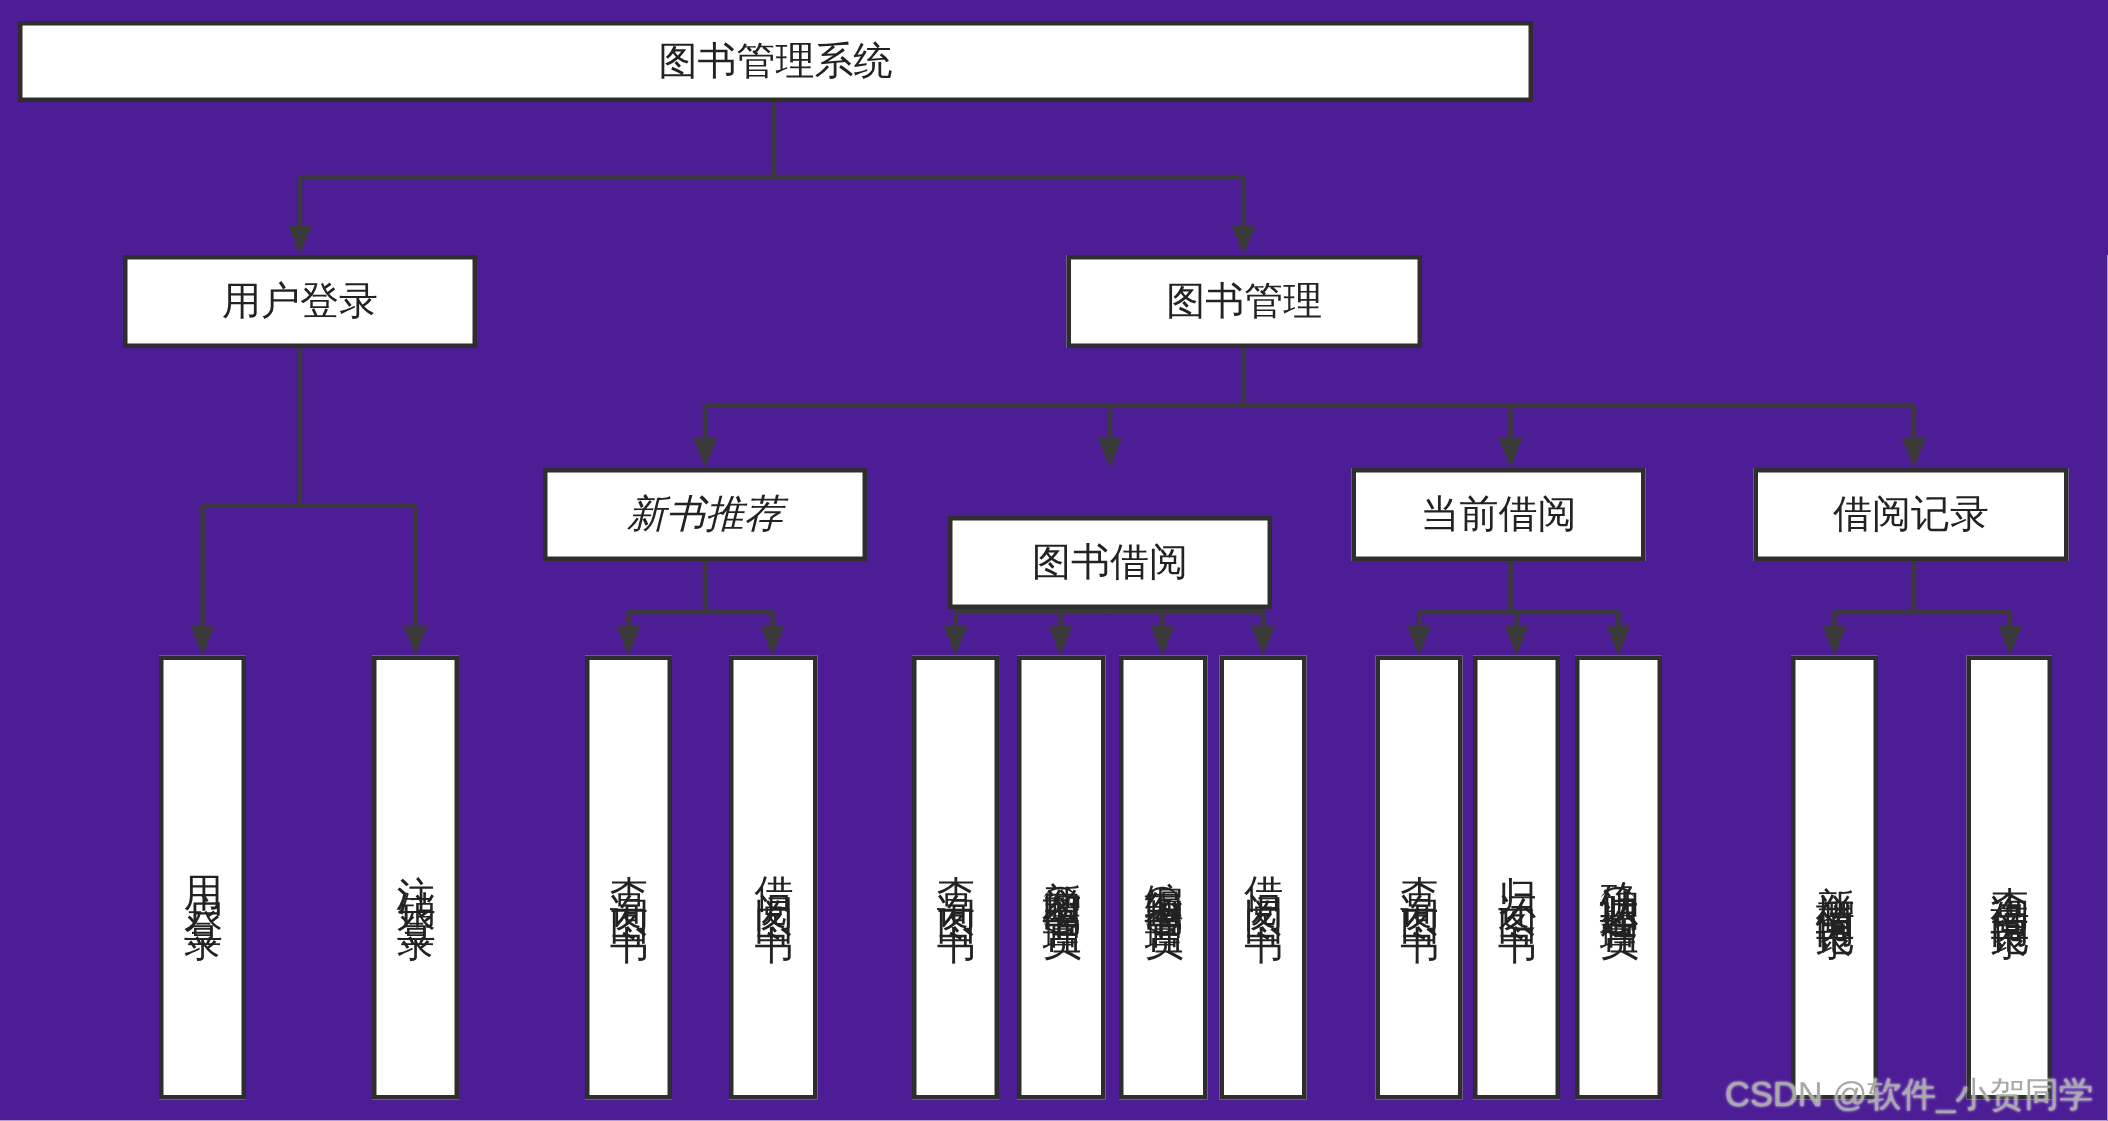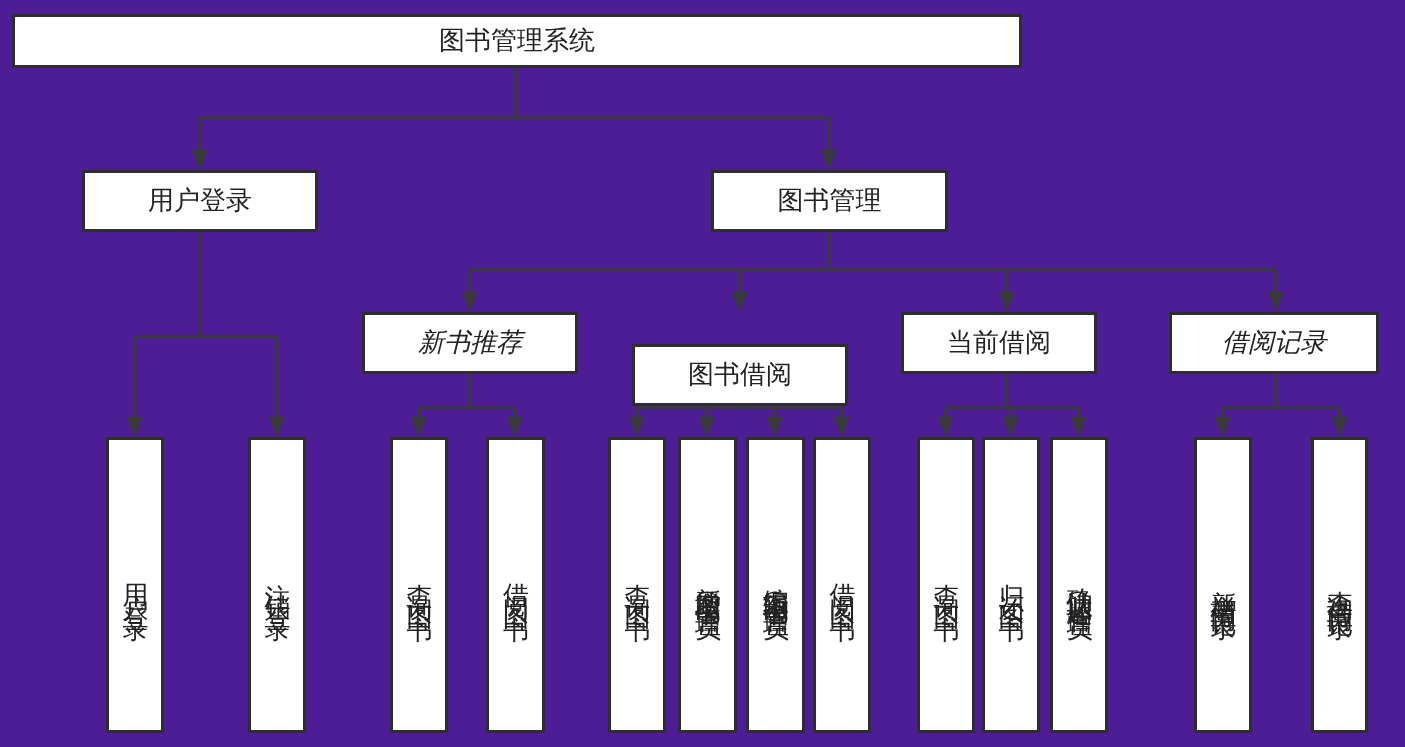--- a/index.html
+++ b/index.html
@@ -119,21 +119,21 @@
       </div>
       <div class="node h" style="left: 362px; top: 312px; width: 216px; height: 62px; border-color: rgb(46, 46, 46);">
         <span class="label" style="color: rgb(34, 34, 34); font-style: italic;">新书推荐</span>
       </div>
       <div class="node h" style="left: 632px; top: 312px; width: 216px; height: 62px; border-color: rgb(46, 46, 46); margin-top: 32px;">
         <span class="label" style="color: rgb(34, 34, 34);">图书借阅</span>
       </div>
       <div class="node h" style="left: 901px; top: 312px; width: 196px; height: 62px; border-color: rgb(46, 46, 46); align-items: center;">
         <span class="label" style="color: rgb(34, 34, 34);">当前借阅</span>
       </div>
-      <div class="node h" style="left: 1169px; top: 312px; width: 210px; height: 62px; border-color: rgb(46, 46, 46); font-style: italic;">
+      <div class="node h" style="left: 1169px; top: 312px; width: 210px; height: 62px; border-color: rgb(46, 46, 46);">
         <span class="label" style="color: rgb(34, 34, 34);">借阅记录</span>
       </div>
       <div class="node v" style="left: 106px; top: 437px; width: 58px; height: 296px; border-color: rgb(46, 46, 46);">
         <span class="label" style="color: rgb(34, 34, 34); letter-spacing: 11px;">用户登录</span>
       </div>
       <div class="node v" style="left: 248px; top: 437px; width: 58px; height: 296px; border-color: rgb(46, 46, 46);">
         <span class="label" style="color: rgb(34, 34, 34); letter-spacing: 11px;">注销登录</span>
       </div>
       <div class="node v" style="left: 390px; top: 437px; width: 58px; height: 296px; border-color: rgb(46, 46, 46);">
         <span class="label" style="color: rgb(34, 34, 34); letter-spacing: 11px;">查询图书</span>
@@ -162,13 +162,14 @@
       <div class="node v" style="left: 1050px; top: 437px; width: 58px; height: 296px; border-color: rgb(46, 46, 46);">
         <span class="label" style="color: rgb(34, 34, 34); letter-spacing: 4px;">确认归还（管理员）</span>
       </div>
       <div class="node v" style="left: 1194px; top: 437px; width: 58px; height: 296px; border-color: rgb(46, 46, 46);">
         <span class="label" style="color: rgb(34, 34, 34); letter-spacing: 5px;">新增借阅记录</span>
       </div>
       <div class="node v" style="left: 1311px; top: 437px; width: 57px; height: 296px; border-color: rgb(46, 46, 46);">
         <span class="label" style="color: rgb(34, 34, 34); letter-spacing: 5px;">查询借阅记录</span>
       </div>
     </div>
+  <div id="watermark">CSDN @软件_小贺同学</div>
 </div>
 
 </body></html>

